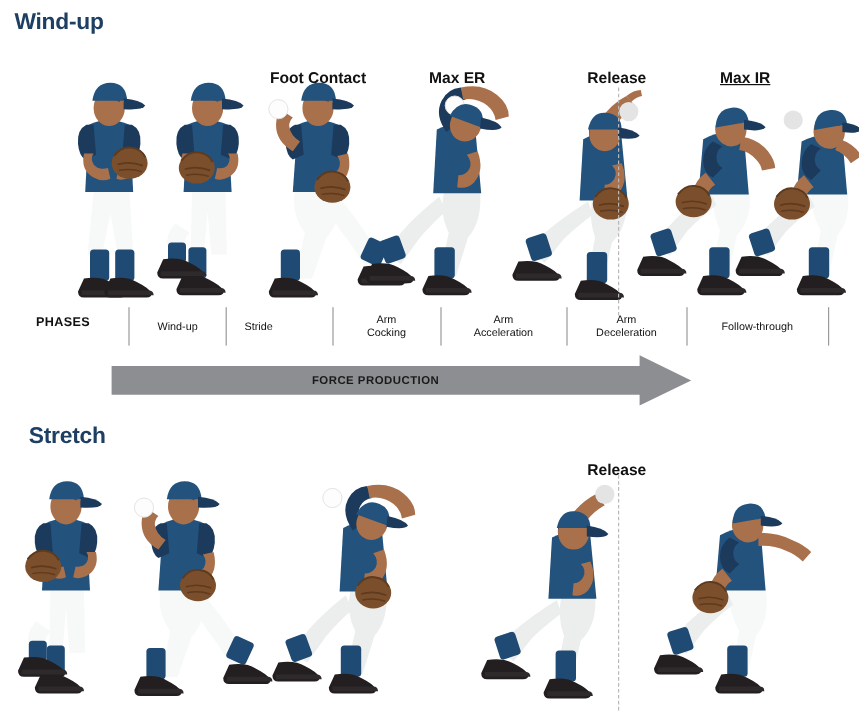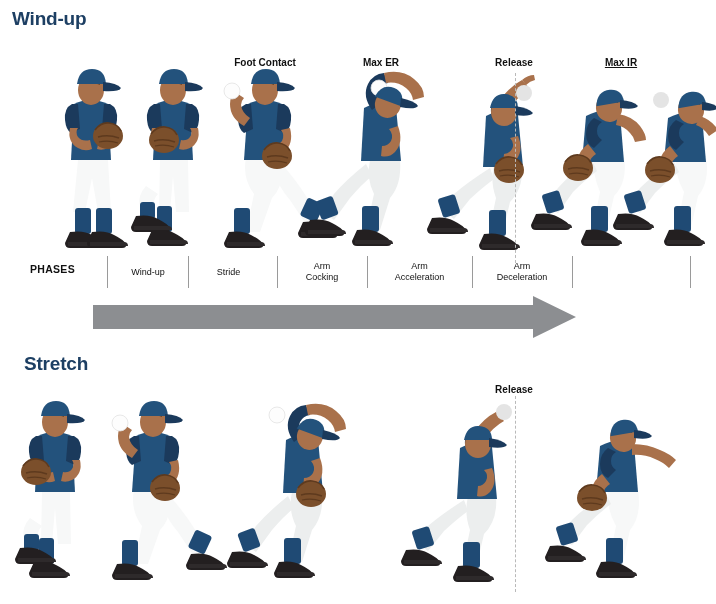--- a/index.html
+++ b/index.html
@@ -27,21 +27,21 @@
     font-weight: bold;
     letter-spacing: -0.2px;
     color: #1d3f63;
     white-space: nowrap;
   }
   #title-windup { left: 12px; top: 8px; }
   #title-stretch { left: 24px; top: 353px; }
 
   .event-label {
     position: absolute;
-    font-size: 10px;
+    font-size: 13px;
     font-weight: bold;
     color: #111111;
     white-space: nowrap;
     transform: translateX(-50%);
     text-align: center;
   }
 
   .release-line {
     position: absolute;
     width: 0;
@@ -393,23 +393,27 @@
 
     <div class="phase-divider" style="left:95px;"></div>
     <div class="phase-divider" style="left:176px;"></div>
     <div class="phase-divider" style="left:265px;"></div>
     <div class="phase-divider" style="left:355px;"></div>
     <div class="phase-divider" style="left:460px;"></div>
     <div class="phase-divider" style="left:560px;"></div>
     <div class="phase-divider" style="left:678px;"></div>
 
     <div class="phase-cell" style="left:96px; width:80px;">Wind-up</div>
-    <div class="phase-cell" style="left:172px; width:89px;">Stride</div>
+    <div class="phase-cell" style="left:159px; width:89px;">Stride</div>
     <div class="phase-cell" style="left:265px; width:90px;">Arm
 Cocking</div>
     <div class="phase-cell" style="left:355px; width:105px;">Arm
 Acceleration</div>
     <div class="phase-cell" style="left:460px; width:100px;">Arm
 Deceleration</div>
+    <div class="phase-cell" style="left:560px; width:118px;">Follow-through</div>
   </div>
 
+  <div class="force-arrow-wrap">
+    <div class="force-arrow-label">FORCE PRODUCTION</div>
+  </div>
 
 </div>
 
 </body></html>

